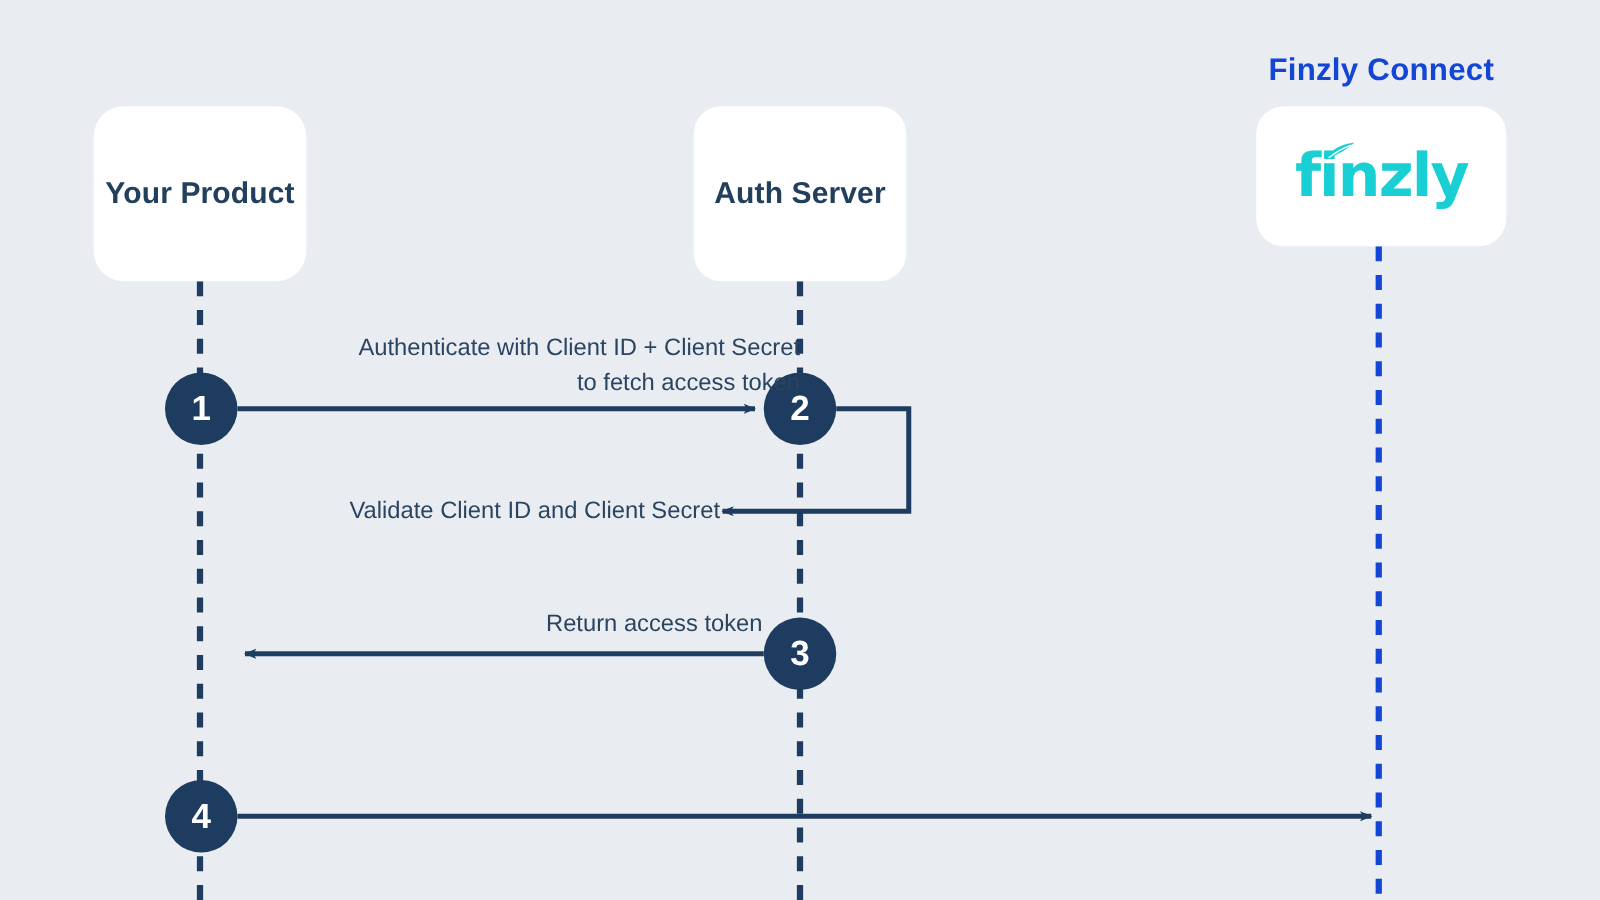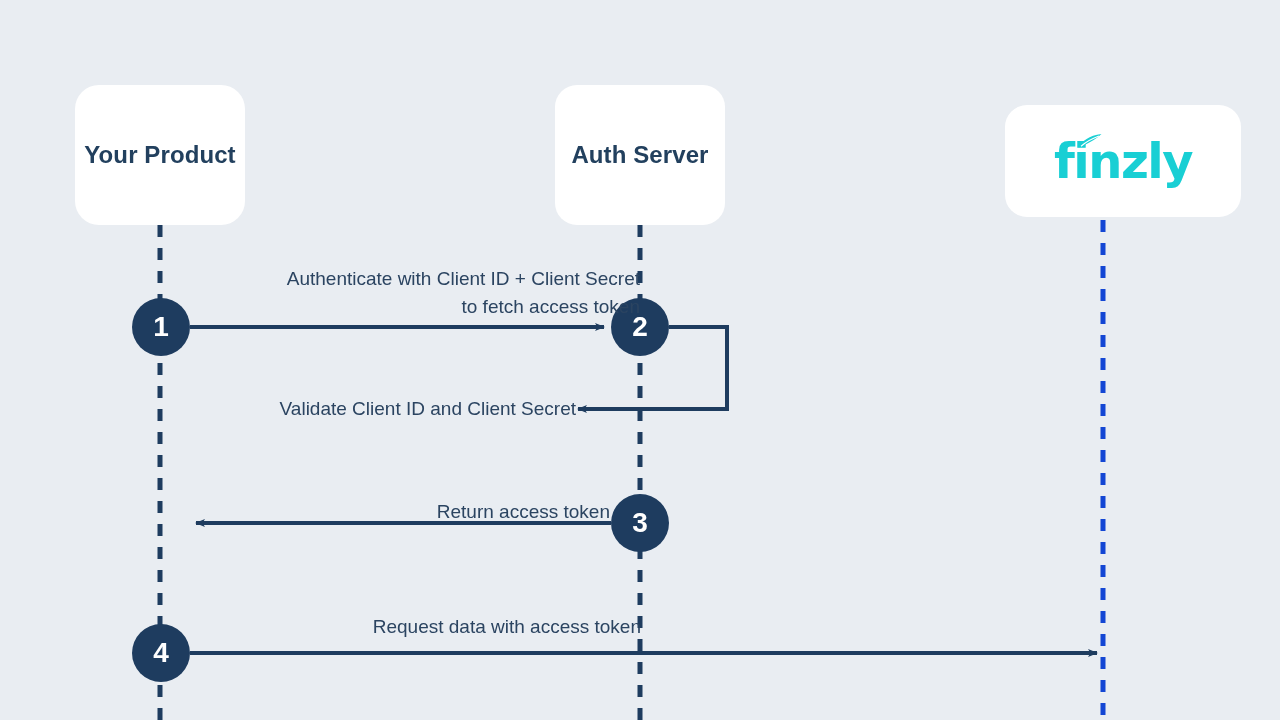--- a/index.html
+++ b/index.html
@@ -64,23 +64,22 @@
   }
   #box-auth-server {
     left: 555px;
     top: 85px;
     width: 170px;
     height: 140px;
   }
   #box-finzly {
     left: 1005px;
     top: 85px;
-    width: 236px;
+    width: 200px;
     height: 112px;
-    margin-top: 20px;
   }
 
   
   #finzly-connect-title {
     position: absolute;
     left: 955px;
     top: 41px;
     width: 300px;
     text-align: center;
     color: #1346d4;
@@ -155,21 +154,20 @@
   #label-message-2 {
     left: 216px;
     top: 395px;
     width: 360px;
     text-align: right;
   }
   #label-message-3 {
     left: 190px;
     top: 486px;
     width: 420px;
-    margin-top: 12px;
   }
   #label-message-4 {
     left: 161px;
     top: 613px;
     width: 480px;
   }
 </style>
 </head>
 <body>
 
@@ -193,20 +191,21 @@
 
     <path d="M669,327 L727,327 L727,409 L578,409" fill="none" stroke="#1e3c5f" stroke-width="4" marker-end="url(#arrow-navy-left)"></path>
 
     <line x1="611" y1="523" x2="196" y2="523" stroke="#1e3c5f" stroke-width="4" marker-end="url(#arrow-navy-left)"></line>
 
     <line x1="190" y1="653" x2="1097" y2="653" stroke="#1e3c5f" stroke-width="4" marker-end="url(#arrow-navy-right)"></line>
   </svg>
 
   <div class="overlay-layer">
 
+    <div id="finzly-connect-title">Finzly Connect</div>
 
     <div class="participant-box" id="box-your-product">
       <div class="participant-label">Your
 Product</div>
     </div>
 
     <div class="participant-box" id="box-auth-server">
       <div class="participant-label">Auth
 Server</div>
     </div>
@@ -231,16 +230,15 @@
       <span>3</span>
     </div>
     <div class="step-marker" id="step-marker-4">
       <span>4</span>
     </div>
 
     <div class="message-label" id="label-message-1">Authenticate with Client ID + Client Secret
 to fetch access token</div>
     <div class="message-label" id="label-message-2">Validate Client ID and Client Secret</div>
     <div class="message-label" id="label-message-3">Return access token</div>
-    <div class="message-label" id="label-message-4">Request data with access token</div>
 
   </div>
 </div>
 
 </body></html>

